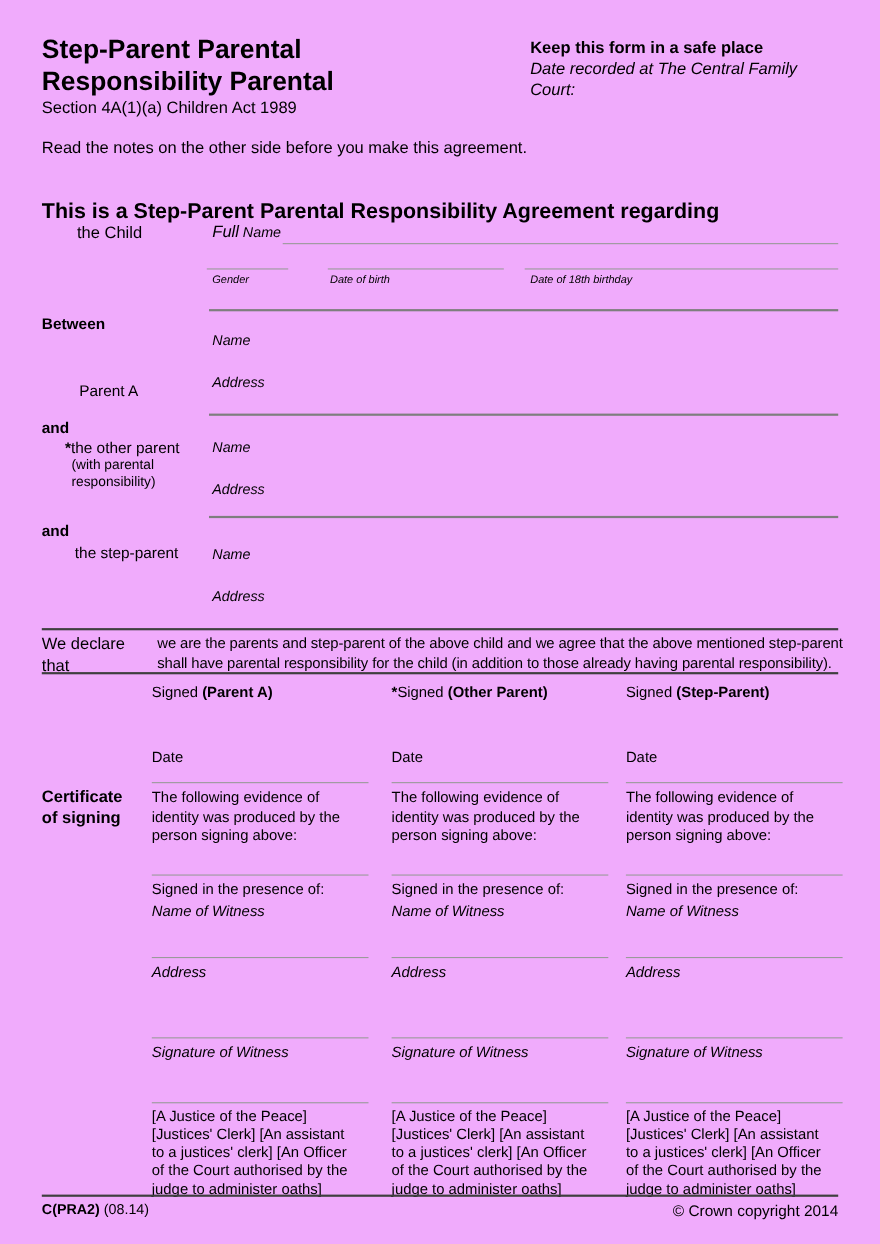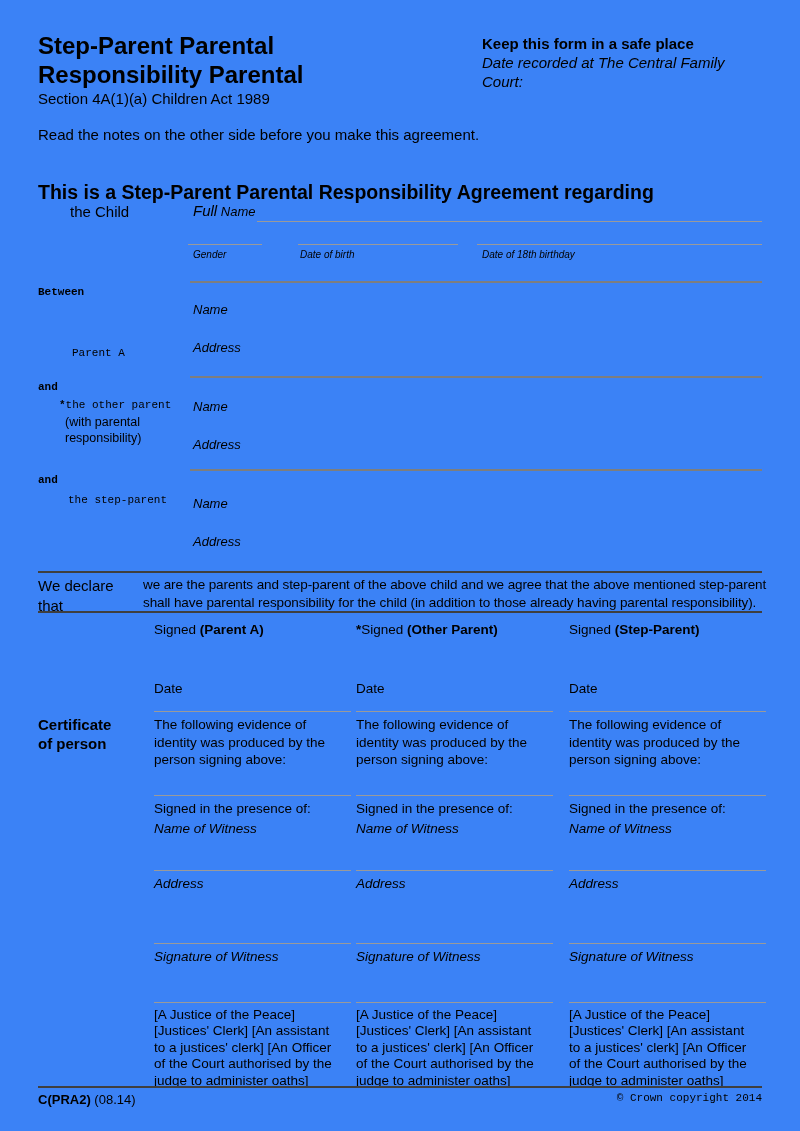--- a/index.html
+++ b/index.html
@@ -1,17 +1,17 @@
 <!DOCTYPE html>
 <html><head>
 <meta charset="utf-8">
 <style>
   html,body{margin:0;padding:0;background:#fff;}
   .page{
-    position:relative;width:800px;height:1131px;background:#3b82f6;
+    position:relative;width:800px;height:1131px;background:#f0abfc;
     font-family:"Liberation Sans","DejaVu Sans",sans-serif;color:#000;
     overflow:hidden;
   }
   .abs{position:absolute;}
   .b{font-weight:bold;}
   .it{font-style:italic;}
   .pre{white-space:pre-line;}
   
   .hl{position:absolute;height:0;border-top:1px solid #9a9a9a;}
   
@@ -26,21 +26,21 @@
   .main-heading{left:38px;top:157px;font-size:19.5px;font-weight:bold;margin-top:24px;}
 
   
   .child-label{left:70px;top:203px;font-size:15px;}
   .fullname{left:193px;top:202px;font-style:italic;}
   .fullname .full{font-size:15px;}
   .fullname .nm{font-size:13px;}
   .lab13{font-size:10px;font-style:italic;}
 
   
-  .lbl15{font-size:11px;font-family:Liberation Mono, monospace;}
+  .lbl15{font-size:14px;}
   .sub-small{font-size:12.5px;line-height:15.5px;}
 
   .field13{font-size:13px;font-style:italic;}
 
   
   .declare-label{left:38px;top:576px;font-size:15px;line-height:20px;}
   .declare-text{left:143px;top:576px;width:624px;font-size:13.5px;line-height:17.5px;letter-spacing:-0.1px;}
 
   
   .wcol{position:absolute;top:612px;width:198px;height:485px;}
@@ -57,21 +57,21 @@
   .w-line4{top:331px;left:0;width:197px;}
   .w-signature{top:337px;font-style:italic;text-align:right;}
   .w-line5{top:390px;left:0;width:197px;}
   .w-justice{top:395px;width:197px;line-height:16.4px;}
 
   .cert-label{left:38px;top:715px;font-size:15px;font-weight:bold;line-height:19px;}
   .footnote{left:38px;top:938px;width:110px;font-size:12.5px;line-height:16.4px;}
 
   
   .footer-left{left:38px;top:1092px;font-size:13px;}
-  .footer-right{right:38px;top:1092px;font-size:11px;font-family:Liberation Mono, monospace;}
+  .footer-right{right:38px;top:1092px;font-size:14px;}
 </style>
 </head>
 <body>
 
 <div class="page">
 
   <div class="abs title"><span>Step-Parent Parental</span><br><span>Responsibility Parental</span></div>
   <div class="abs subtitle">Section 4A(1)(a) Children Act 1989</div>
   <div class="abs keep">
     <div class="b">Keep this form in a safe place</div>
@@ -113,23 +113,23 @@
   <div class="abs field13" style="left:193px;top:534px;">Address</div>
 
   <div class="div-full" style="top:571px;"></div>
   <div class="abs declare-label pre">We declare
 that</div>
   <div class="abs declare-text pre">we are the parents and step-parent of the above child and we agree that the above mentioned step-parent
 shall have parental responsibility for the child (in addition to those already having parental responsibility).</div>
   <div class="div-full" style="top:611px;"></div>
 
   <div class="abs cert-label pre">Certificate
-of person</div>
+of signing</div>
 
-  <div class="wcol" style="left:154px;">
+  <div class="wcol" style="left:138px;">
     <div class="row w-signed"><span class="b"></span><span>Signed </span><span class="b">(Parent A)</span></div>
     <div class="row w-date">Date</div>
     <div class="hl w-line1"></div>
     <div class="row w-evidence pre">The following evidence of
 identity was produced by the
 person signing above:</div>
     <div class="hl w-line2"></div>
     <div class="row w-presence">Signed in the presence of:</div>
     <div class="row w-witnessname">Name of Witness</div>
     <div class="hl w-line3"></div>

